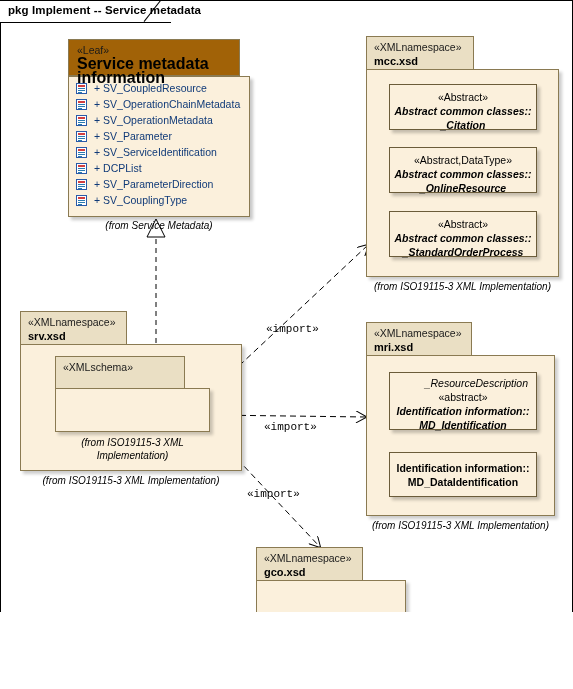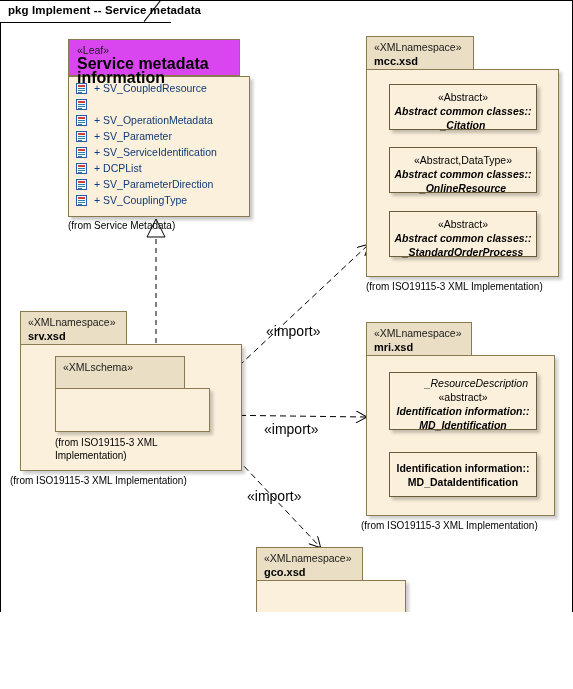--- a/index.html
+++ b/index.html
@@ -54,21 +54,21 @@
   .pkg-tab .stereo{
     display:block;font-size:10.5px;color:#1a1a1a;line-height:13px;
     padding:4px 0 0 7px;white-space:nowrap;
   }
   .pkg-tab .pname{
     display:block;font-size:11px;font-weight:bold;color:#000;line-height:13px;
     padding:1px 0 0 7px;white-space:nowrap;
   }
   .pkg-from{
     position:absolute;
-    font-size:10px;color:#000;text-align:left;
+    font-size:10px;font-style:italic;color:#000;text-align:center;
     white-space:nowrap;z-index:4;
   }
 
   
   .cls{
     position:absolute;
     background:#fbf0dc;
     border:1px solid #6b5c3a;
     box-sizing:border-box;
     box-shadow:3px 3px 3px rgba(0,0,0,0.22);
@@ -77,21 +77,21 @@
   }
   .cls .ln{display:block;font-size:10.5px;line-height:14px;color:#000;white-space:nowrap;}
   .cls .ln.stereo{font-style:normal;}
   .cls .ln.it{font-style:italic;font-weight:bold;}
   .cls .ln.bd{font-weight:bold;}
   .cls .ln.ra{text-align:right;padding-right:8px;font-style:italic;}
 
   
   .leaf-tab{
     position:absolute;left:68px;top:39px;width:172px;height:37px;
-    background:#d946ef;border:1px solid #8a7a52;box-sizing:border-box;z-index:3;
+    background:#a16207;border:1px solid #8a7a52;box-sizing:border-box;z-index:3;
   }
   .leaf-tab .stereo{display:block;font-size:10.5px;color:#1a1a1a;line-height:13px;padding:4px 0 0 8px;}
   .leaf-tab .pname{display:block;font-size:16px;font-weight:bold;color:#000;line-height:14px;padding:0 0 0 8px;}
   .leaf-body{
     position:absolute;left:68px;top:76px;width:182px;height:141px;
     background:#fbf0dc;border:1px solid #8a7a52;box-sizing:border-box;
     box-shadow:3px 3px 3px rgba(0,0,0,0.22);z-index:2;
   }
   .leaf-list{position:absolute;left:0;top:3px;width:100%;}
   .leaf-item{
@@ -104,21 +104,21 @@
     position:relative;width:11px;height:11px;flex:0 0 11px;
     background:#ffffff;border:1px solid #2a5aa8;box-sizing:border-box;
   }
   .cicon i{position:absolute;display:block;left:1px;}
   .cicon .r1{top:1px;width:7px;height:2px;background:#d23f3f;}
   .cicon .r2{top:4px;width:7px;height:1px;background:#2a7ab0;}
   .cicon .r3{top:6px;width:7px;height:1px;background:#2a7ab0;}
   .cicon .r4{top:8px;width:4px;height:1px;background:#2a7ab0;}
   svg.conn{position:absolute;left:0;top:0;width:573px;height:689px;z-index:1;overflow:visible;}
   .lbl-import{
-    position:absolute;font-size:14px;color:#000;white-space:nowrap;z-index:6;
+    position:absolute;font-size:11px;color:#000;white-space:nowrap;z-index:6;font-family:Liberation Mono, monospace;
   }
 </style>
 </head>
 <body>
 
 <div id="diagram">
 
   <div class="frame-left"></div>
   <div class="frame-right"></div>
   <div class="frame-bottom"></div>
@@ -166,20 +166,21 @@
         <span class="lbl">+ SV_CoupledResource</span>
       </div>
 
       <div class="leaf-item">
         <span class="cicon">
           <i class="r1"></i>
             <i class="r2"></i>
             <i class="r3"></i>
             <i class="r4"></i>
           </span>
+        <span class="lbl">+ SV_OperationChainMetadata</span>
       </div>
 
       <div class="leaf-item">
         <span class="cicon">
           <i class="r1"></i>
             <i class="r2"></i>
             <i class="r3"></i>
             <i class="r4"></i>
           </span>
         <span class="lbl">+ SV_OperationMetadata</span>

